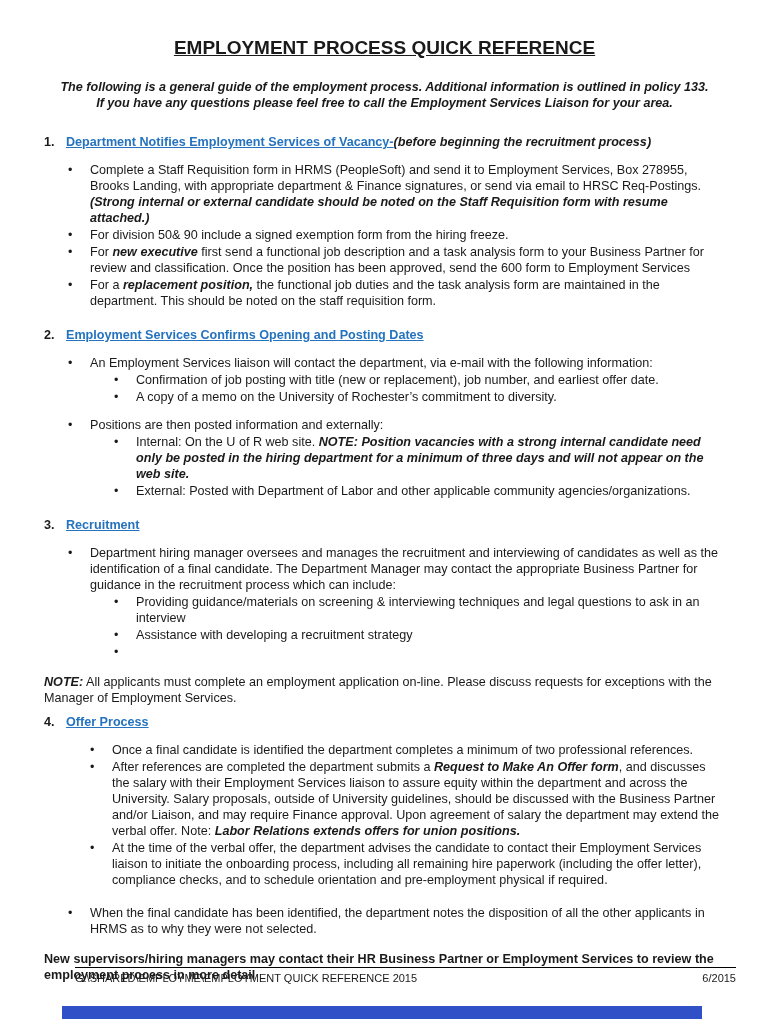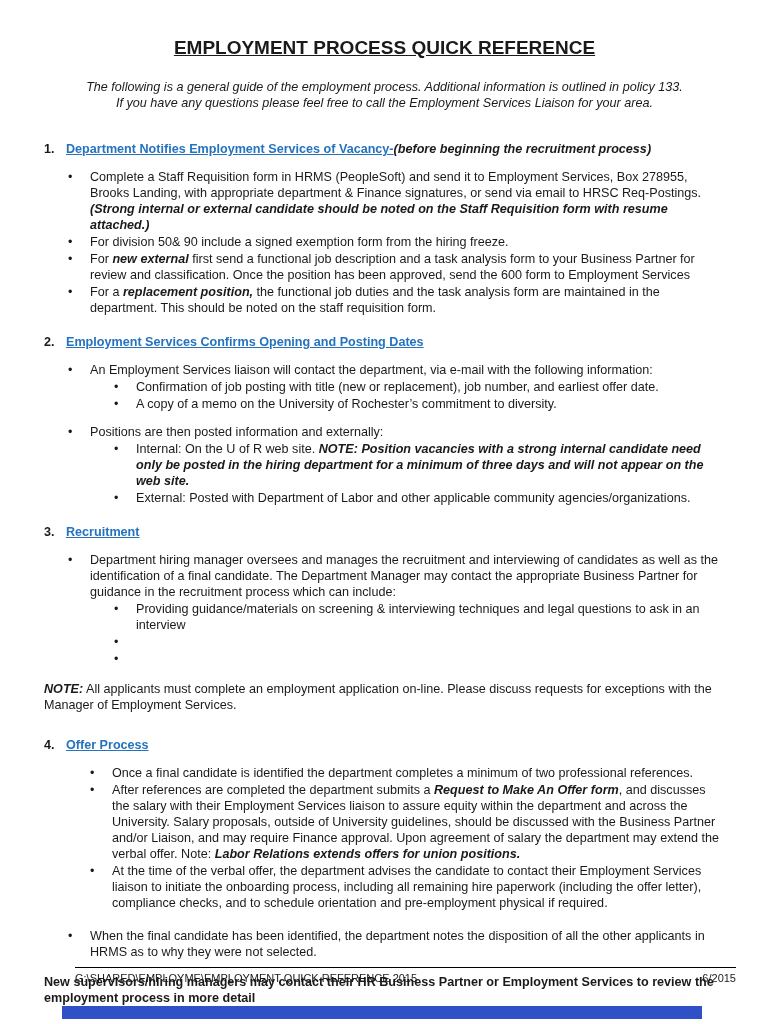--- a/index.html
+++ b/index.html
@@ -23,36 +23,37 @@
   .title{
     text-align:center;
     font-size:19px;
     font-weight:bold;
     text-decoration:underline;
     margin:0 0 20px 0;
   }
   .intro{
     text-align:center;
     font-style:italic;
-    margin:0 0 30px 0;
+    margin:0 0 23px 0;
+    font-weight:bold;
   }
   .section{margin:0 0 18px 0;}
   .section-head{font-weight:bold;margin:0 0 12px 0;}
   .section-head .num{display:inline-block;width:22px;}
   .section-head .stitle{color:var(--heading-blue);text-decoration:underline;}
   .section-head .suffix{font-style:italic;}
   .section-head.tight{margin-bottom:3px;}
   .bullet{display:flex;margin:0 0 1px 0;}
   .bullet .dot{flex:0 0 22px;}
   .lv1{padding-left:24px;}
   .lv2{padding-left:70px;}
   .lv1x{padding-left:46px;}
   .gap-top{margin-top:12px;}
   .btext{flex:1 1 auto;}
-  .note-p{margin:14px 0 24px 0;}
+  .note-p{margin:14px 0 8px 0;}
   .closing{font-weight:bold;margin:14px 0 0 0;}
   .it{font-style:italic;font-weight:bold;}
   .bd{font-weight:bold;}
   .footer{
     position:absolute;left:44px;right:34px;bottom:38px;
     font-size:11px;
     margin-left:31px;
   }
   .footer-line{border:none;border-top:1px solid #000;margin:0 0 4px 0;}
   .footer-row{display:flex;justify-content:space-between;}
@@ -81,21 +82,21 @@
     <div class="bullet lv1">
       <span class="dot">•</span>
       <div class="btext"><span>Complete a Staff Requisition form in HRMS (PeopleSoft) and send it to Employment Services, Box 278955, Brooks Landing, with appropriate department &amp; Finance signatures, or send via email to  HRSC Req-Postings. </span><span class="it">(Strong internal or external candidate should be noted on the Staff Requisition form with resume attached.)</span></div>
     </div>
     <div class="bullet lv1">
       <span class="dot">•</span>
       <div class="btext"><span>For division 50&amp; 90 include a signed exemption form from the hiring freeze.</span></div>
     </div>
     <div class="bullet lv1">
       <span class="dot">•</span>
-      <div class="btext"><span>For </span><span class="it">new external</span><span> first send a functional job description and a task analysis form to your Business Partner for review and classification.  Once the position has been approved,  send the 600 form to Employment Services</span></div>
+      <div class="btext"><span>For </span><span class="it">new executive</span><span> first send a functional job description and a task analysis form to your Business Partner for review and classification.  Once the position has been approved,  send the 600 form to Employment Services</span></div>
     </div>
     <div class="bullet lv1">
       <span class="dot">•</span>
       <div class="btext"><span>For a </span><span class="it">replacement position,</span><span> the functional job duties and the task analysis form are maintained in the department. This should be noted on the staff requisition form.</span></div>
     </div>
   </div>
 
   <div class="section">
     <div class="section-head">
       <span class="num">2.</span><span class="stitle">Employment Services Confirms Opening and Posting Dates</span>
@@ -133,20 +134,21 @@
     <div class="bullet lv1">
       <span class="dot">•</span>
       <div class="btext"><span>Department hiring manager oversees and manages the recruitment and interviewing of candidates as well as the identification of a final candidate.  The Department Manager may contact the appropriate Business Partner for guidance in the recruitment process which can include:</span></div>
     </div>
     <div class="bullet lv2">
       <span class="dot">•</span>
       <div class="btext"><span>Providing guidance/materials on screening &amp; interviewing techniques and legal questions to ask in an interview</span></div>
     </div>
     <div class="bullet lv2">
       <span class="dot">•</span>
+      <div class="btext"><span>Assistance with developing a recruitment strategy</span></div>
     </div>
     <div class="bullet lv2">
       <span class="dot">•</span>
     </div>
   </div>
 
   <p class="note-p"><span class="it bd">NOTE:</span><span>  All applicants must complete an employment application on-line.  Please discuss requests for exceptions with the Manager of Employment Services.</span></p>
 
   <div class="section">
     <div class="section-head">

